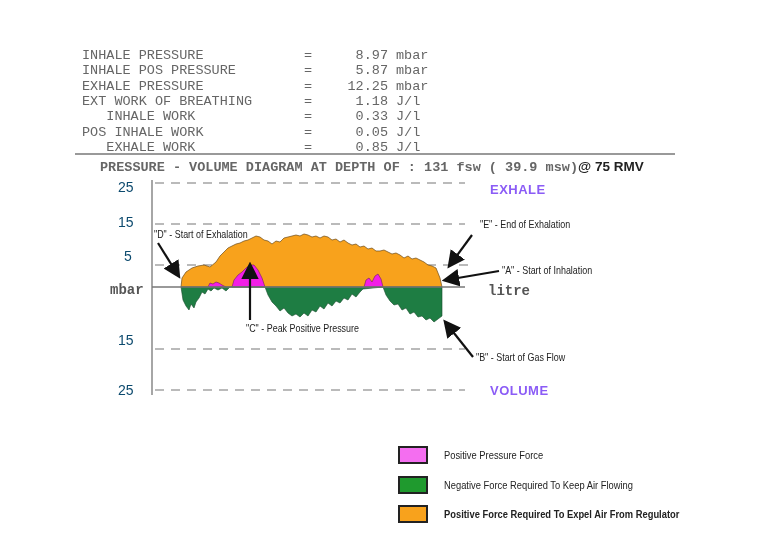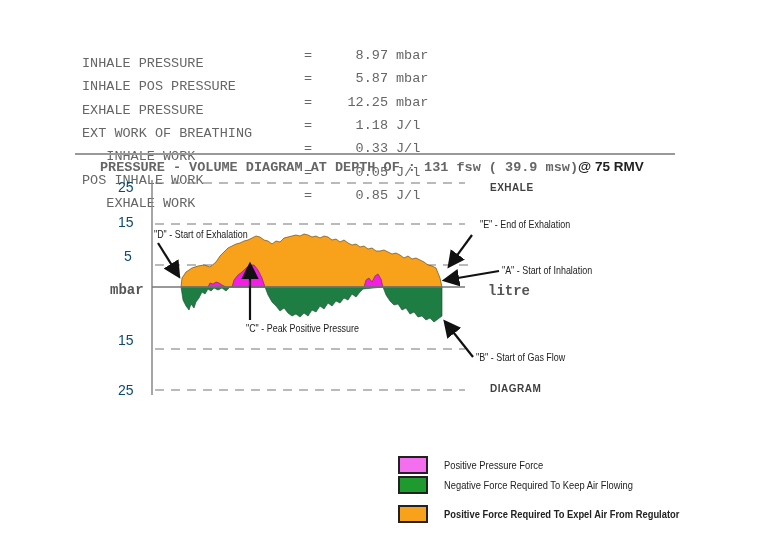--- a/index.html
+++ b/index.html
@@ -1,29 +1,29 @@
 <!DOCTYPE html>
 <html><head>
 <meta charset="utf-8">
 <style>
   html, body { margin:0; padding:0; background:#ffffff; }
   body { width:768px; height:548px; position:relative; overflow:hidden; }
   .results { position:absolute; left:82px; top:17px; font-family:"Liberation Mono", monospace; font-size:13.5px; line-height:15.4px; color:#666; white-space:pre; }
   .results .row { display:flex; }
-  .results .lbl { width:222px;margin-top:8px; }
+  .results .lbl { width:222px; }
   .results .eq { width:26px; }
   .results .val { width:58px; text-align:right; }
   .results .unit { padding-left:8px; }
   .rule { position:absolute; left:75px; top:153px; width:600px; height:2px; background:#999; }
   .chart-title { position:absolute; left:100px; top:159px; font-family:"Liberation Mono", monospace; font-size:13.5px; color:#666; white-space:nowrap;font-weight:bold; }
   .chart-title .rmv { font-family:"Liberation Sans", sans-serif; color:#222; font-size:13.5px; }
   svg { position:absolute; left:0; top:0; }
   .ylab { position:absolute; font-family:"Liberation Sans", sans-serif; font-size:14px; color:#0c4a6e; }
   .mono-lab { position:absolute; font-family:"Liberation Mono", monospace; font-size:14px; color:#555; font-weight:bold; }
-  .side-lab { position:absolute; font-family:"Liberation Sans", sans-serif; font-size:10px; font-weight:bold; color:#404040; letter-spacing:0.5px; }
+  .side-lab { position:absolute; font-family:"Liberation Sans", sans-serif; font-size:13px; font-weight:bold; color:#8b5cf6; letter-spacing:0.5px; }
   .anno { position:absolute; font-family:"Liberation Sans", sans-serif; font-size:10.5px; color:#222; white-space:nowrap; transform:scaleX(0.85); transform-origin:left center; }
   .legend-item { position:absolute; left:398px; display:flex; align-items:center; }
   .swatch { width:30px; height:18px; border:2px solid #222; box-sizing:border-box; }
   .legend-label { margin-left:16px; font-family:"Liberation Sans", sans-serif; font-size:11px; color:#222; transform:scaleX(0.85); transform-origin:left center; white-space:nowrap; }
 </style>
 </head>
 <body>
 
 <div class="results">
   <div id="rows"><div class="row"><span class="lbl">INHALE PRESSURE</span><span class="eq">=</span><span class="val">8.97</span><span class="unit">mbar</span></div><div class="row"><span class="lbl">INHALE POS PRESSURE</span><span class="eq">=</span><span class="val">5.87</span><span class="unit">mbar</span></div><div class="row"><span class="lbl">EXHALE PRESSURE</span><span class="eq">=</span><span class="val">12.25</span><span class="unit">mbar</span></div><div class="row"><span class="lbl">EXT WORK OF BREATHING</span><span class="eq">=</span><span class="val">1.18</span><span class="unit">J/l</span></div><div class="row"><span class="lbl">   INHALE WORK</span><span class="eq">=</span><span class="val">0.33</span><span class="unit">J/l</span></div><div class="row"><span class="lbl">POS INHALE WORK</span><span class="eq">=</span><span class="val">0.05</span><span class="unit">J/l</span></div><div class="row"><span class="lbl">   EXHALE WORK</span><span class="eq">=</span><span class="val">0.85</span><span class="unit">J/l</span></div></div>
@@ -69,29 +69,29 @@
 </svg>
 
 <div class="ylab" style="left:118px;top:179px;">25</div>
 <div class="ylab" style="left:118px;top:214px;">15</div>
 <div class="ylab" style="left:124px;top:248px;">5</div>
 <div class="mono-lab" style="left:110px;top:282px;">mbar</div>
 <div class="ylab" style="left:118px;top:332px;">15</div>
 <div class="ylab" style="left:118px;top:382px;">25</div>
 <div class="mono-lab" style="left:488px;top:283px;">litre</div>
 <div class="side-lab" style="left:490px;top:182px;">EXHALE</div>
-<div class="side-lab" style="left:490px;top:383px;">DIAGRAM</div>
+<div class="side-lab" style="left:490px;top:383px;">VOLUME</div>
 
 <div class="anno" style="left:154px;top:228px;">"D" - Start of Exhalation</div>
 <div class="anno" style="left:480px;top:218px;">"E" - End of Exhalation</div>
 <div class="anno" style="left:502px;top:264px;">"A" - Start of  Inhalation</div>
 <div class="anno" style="left:246px;top:322px;">"C" - Peak Positive Pressure</div>
 <div class="anno" style="left:476px;top:351px;">"B" - Start of Gas Flow</div>
 
-<div class="legend-item" style="top:446px;margin-top:10px;">
+<div class="legend-item" style="top:446px;">
   <div class="swatch" style="background:#f46ef0;"></div>
   <span class="legend-label">Positive Pressure Force</span>
 </div>
 <div class="legend-item" style="top:476px;text-align:right;">
   <div class="swatch" style="background:#1f9a2e;"></div>
   <span class="legend-label">Negative Force Required To Keep Air Flowing</span>
 </div>
 <div class="legend-item" style="top:505px;font-weight:bold;">
   <div class="swatch" style="background:#f8a21c;"></div>
   <span class="legend-label">Positive Force Required To Expel Air From Regulator</span>

